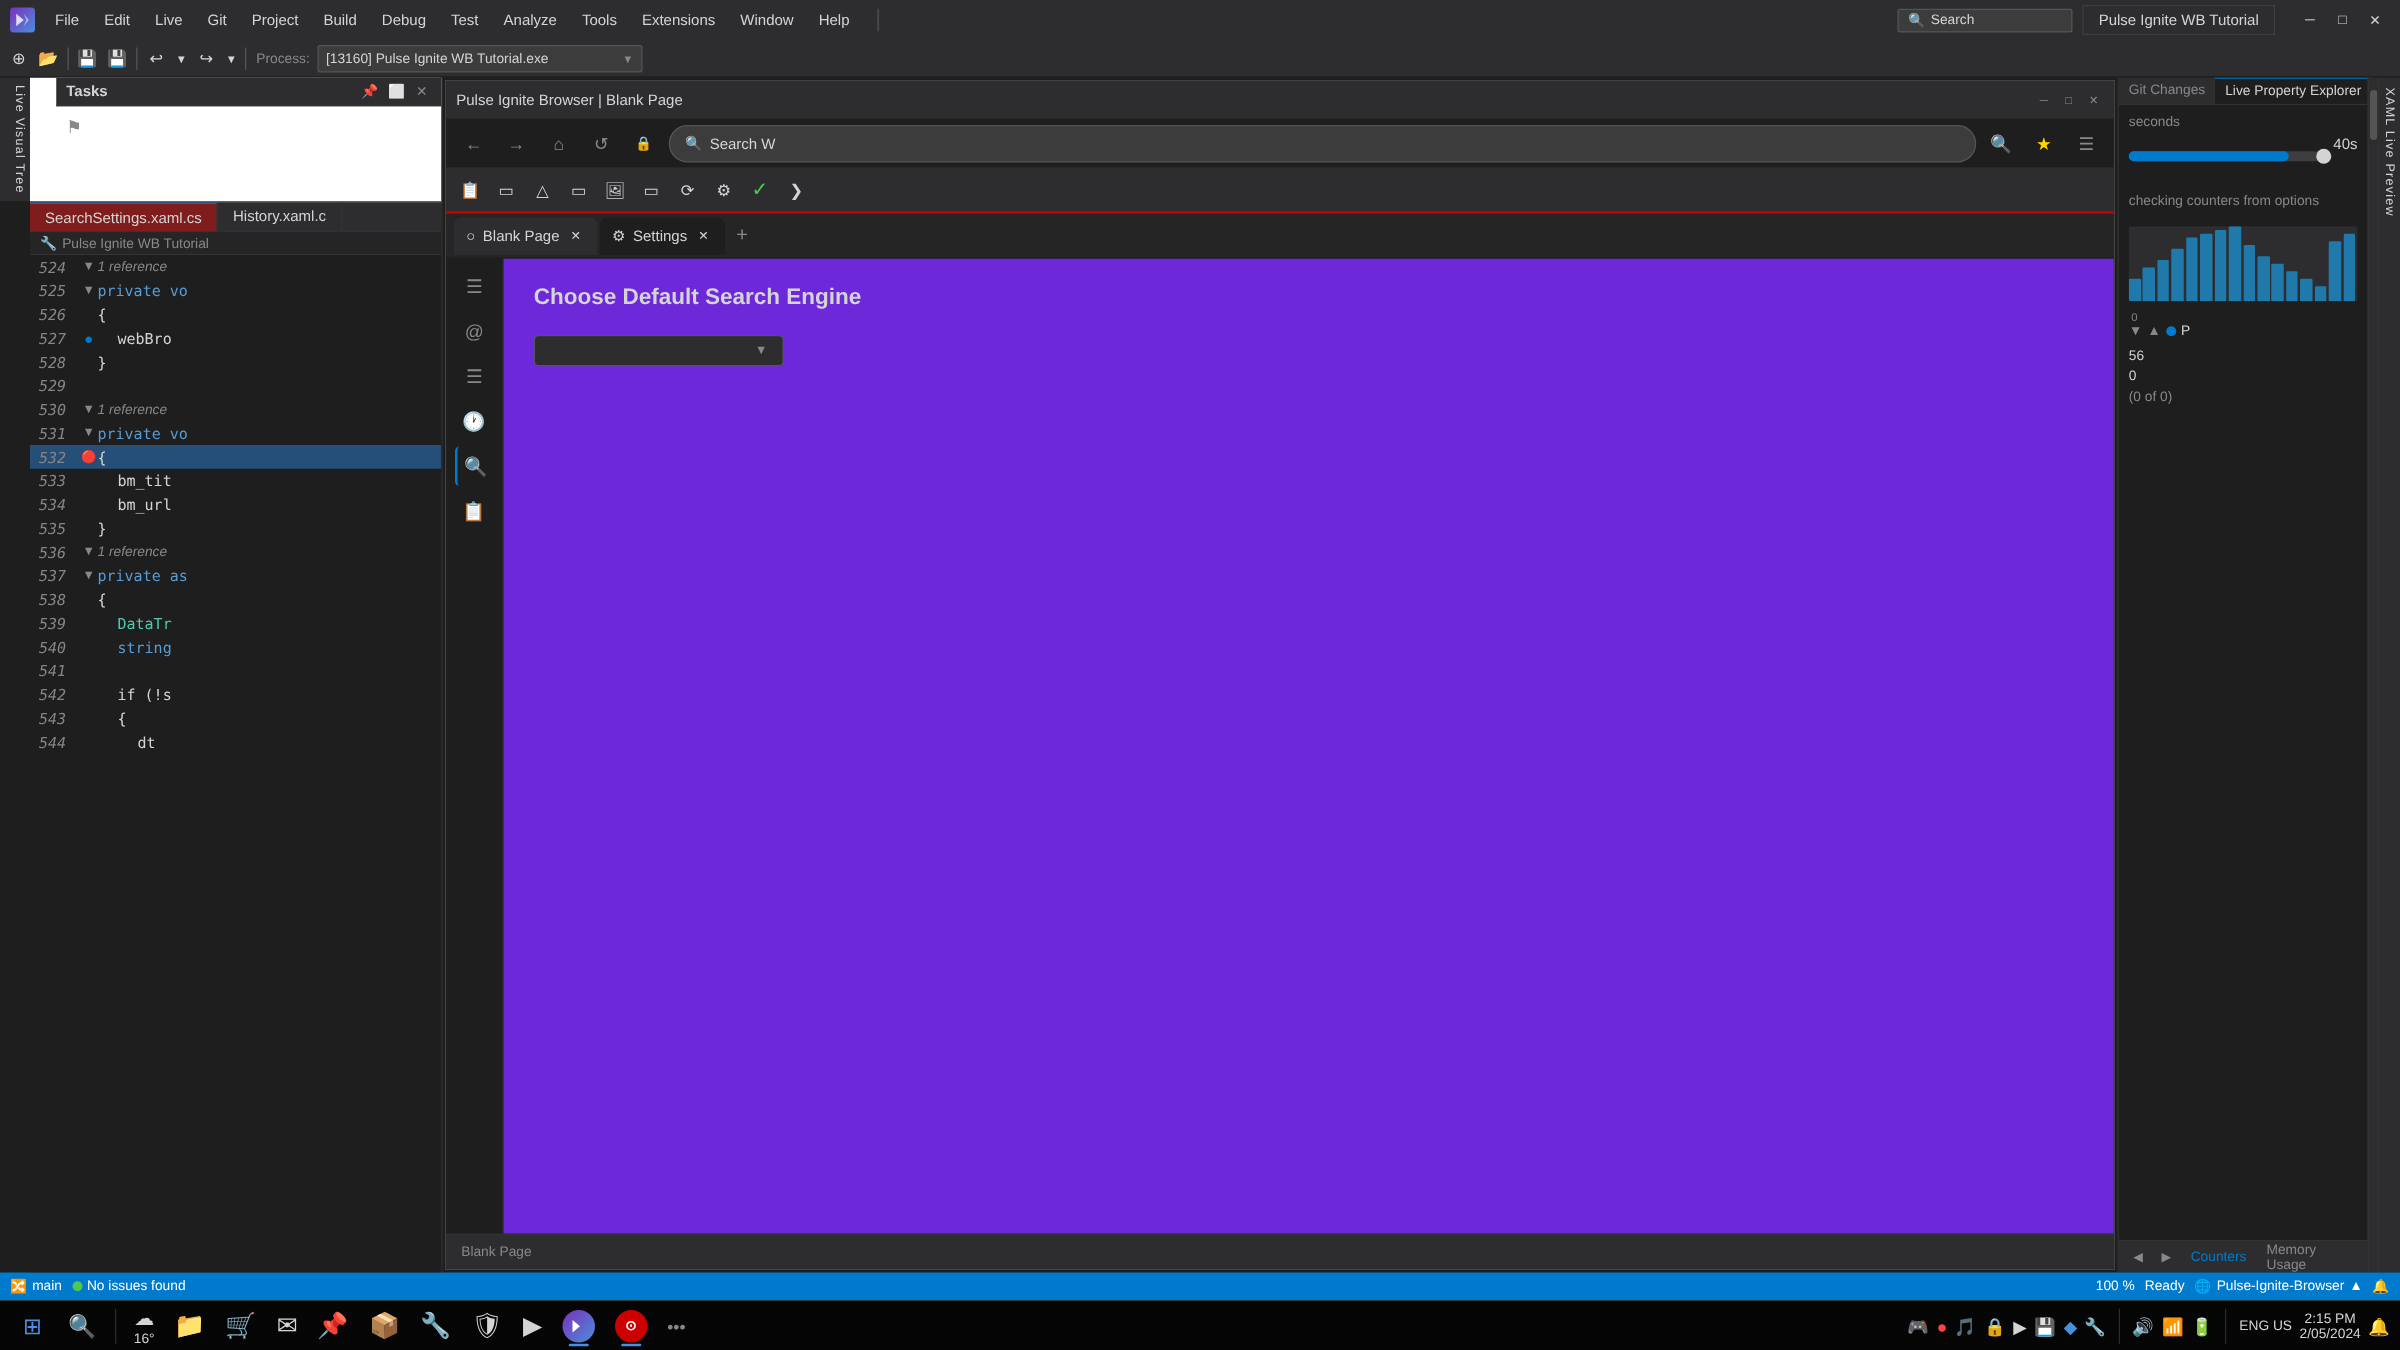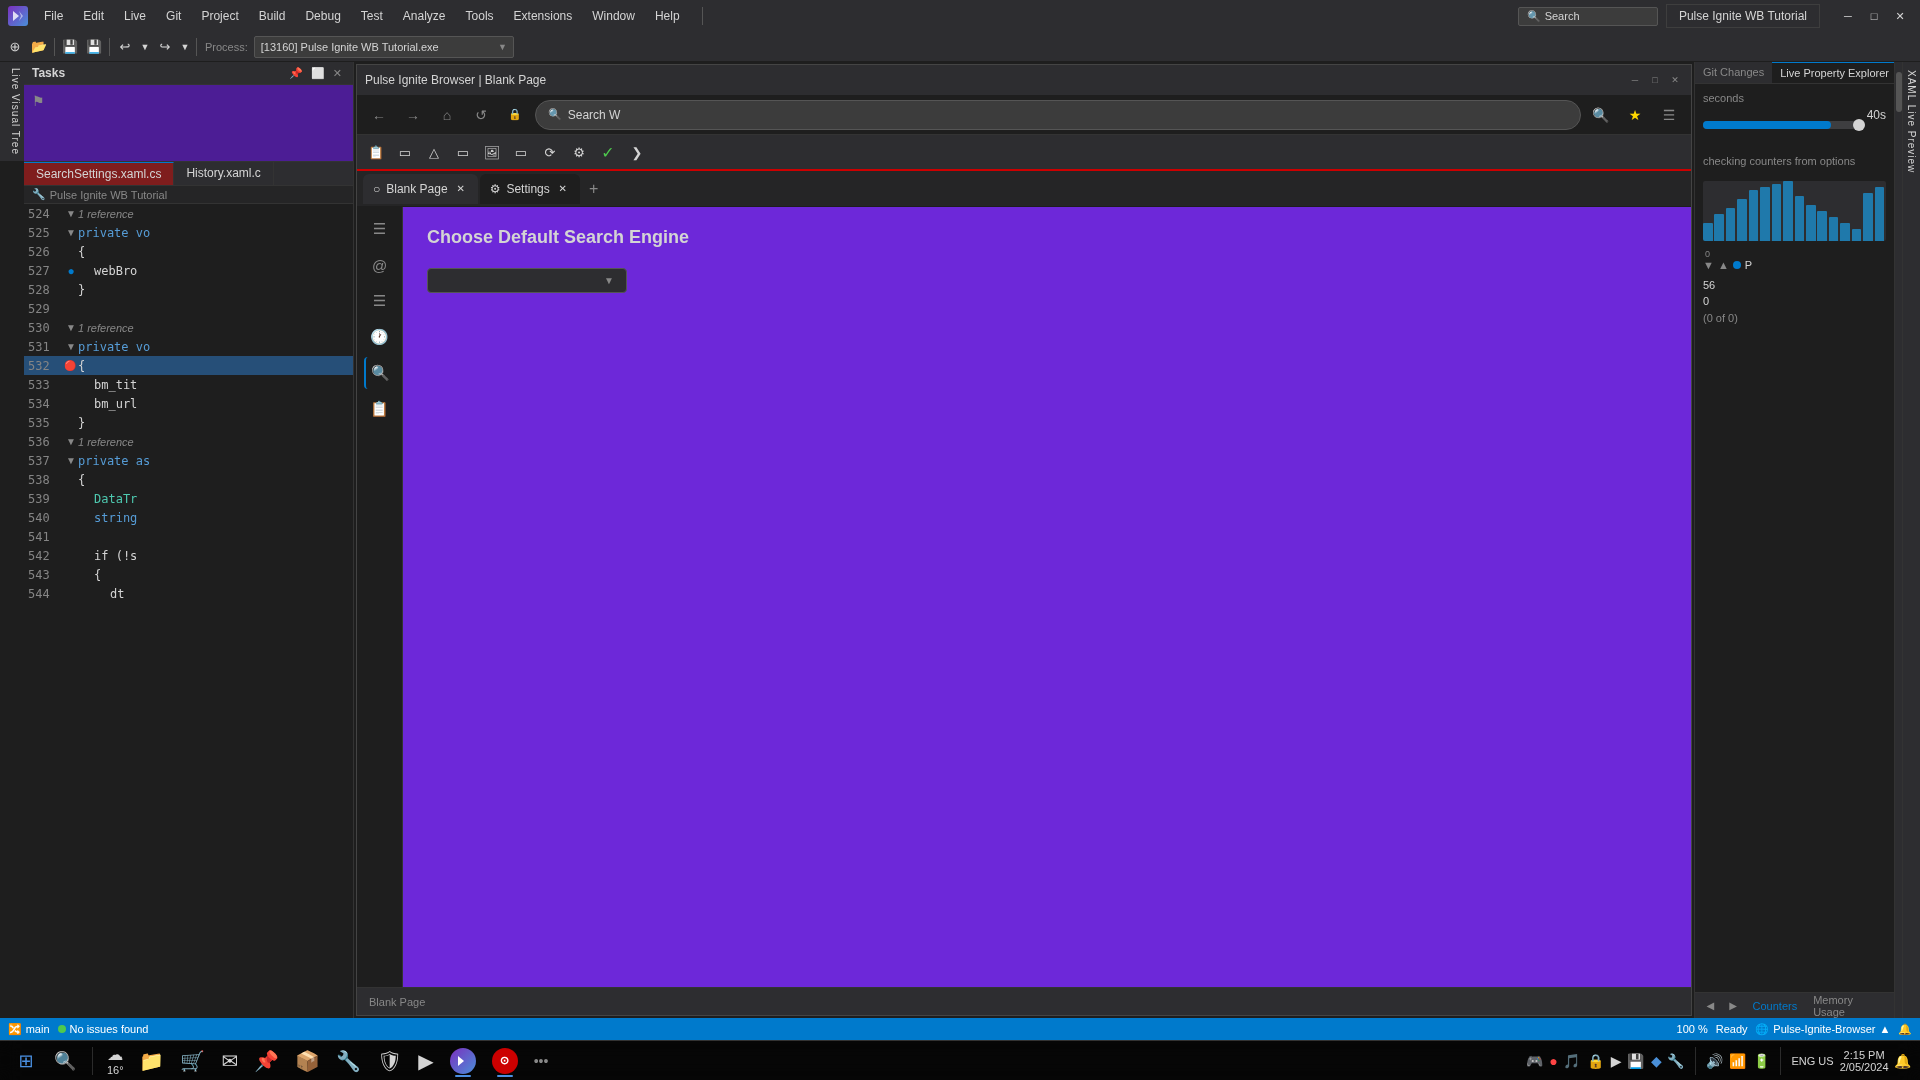--- a/index.html
+++ b/index.html
@@ -103,22 +103,23 @@
     #left-panel {
       display: flex;
       flex-direction: column;
       width: 330px;
       background: #1e1e1e;
       border-right: 1px solid #333;
     }
 
     #tasks-panel {
       height: 100px;
-      background: #4c1d95;
+      background: #ffffff;
       border-bottom: 1px solid #333;
+      padding-left: 21px;
     }
     #tasks-header {
       display: flex; align-items: center;
       padding: 4px 8px;
       background: #2d2d30;
       border-bottom: 1px solid #333;
       gap: 4px;
     }
     .panel-header-title { font-size: 12px; color: #d4d4d4; font-weight: 600; }
     .panel-controls { margin-left: auto; display: flex; gap: 2px; }
@@ -168,26 +169,27 @@
       position: relative;
     }
     .code-line {
       display: flex;
       align-items: center;
       height: 19px;
       padding: 0 0 0 4px;
     }
     .line-num {
       width: 36px;
-      text-align: left;
+      text-align: center;
       color: #858585;
       font-size: 12px;
       font-family: 'Consolas', monospace;
       padding-right: 8px;
       flex-shrink: 0;
+      font-style: italic;
     }
     .line-indicator {
       width: 14px;
       flex-shrink: 0;
       display: flex; align-items: center; justify-content: center;
       font-size: 10px; color: #888;
     }
     .code-text {
       font-family: 'Consolas', monospace;
       font-size: 12px;

